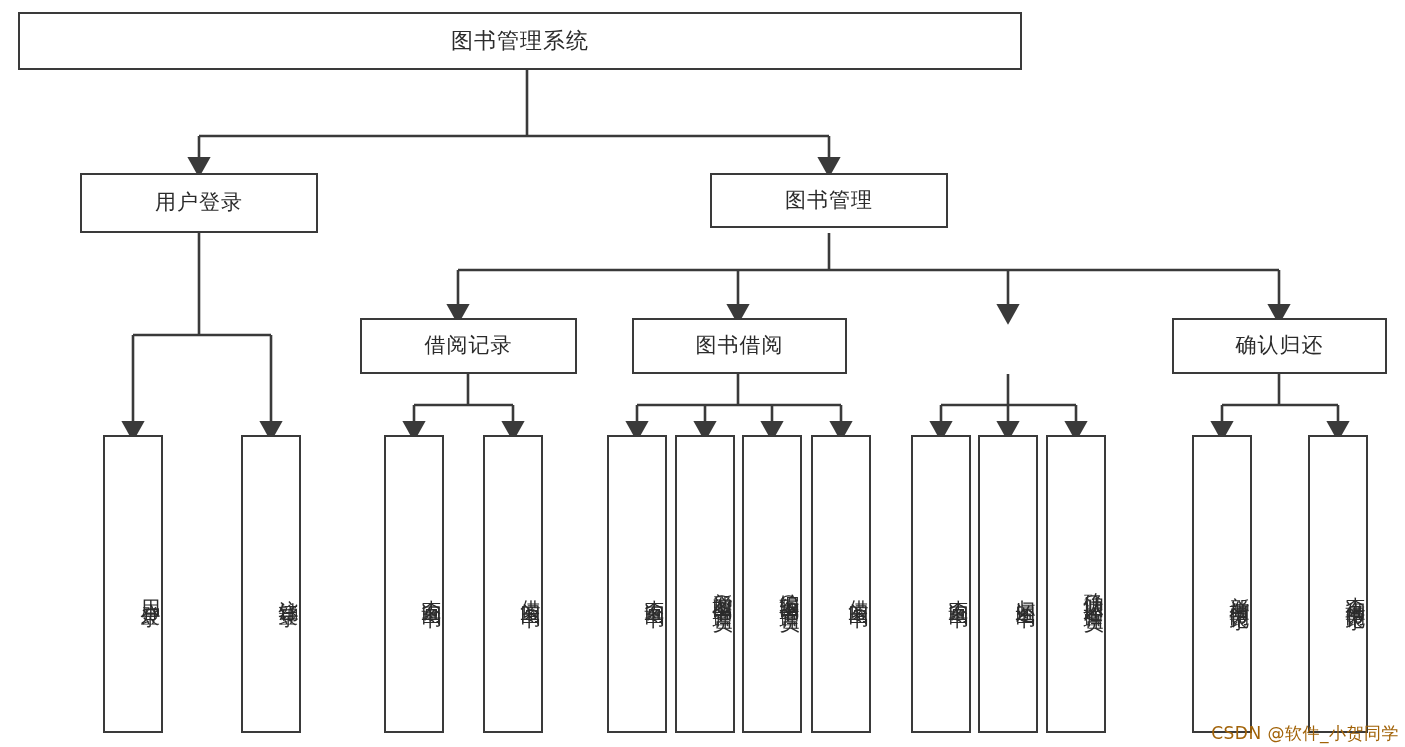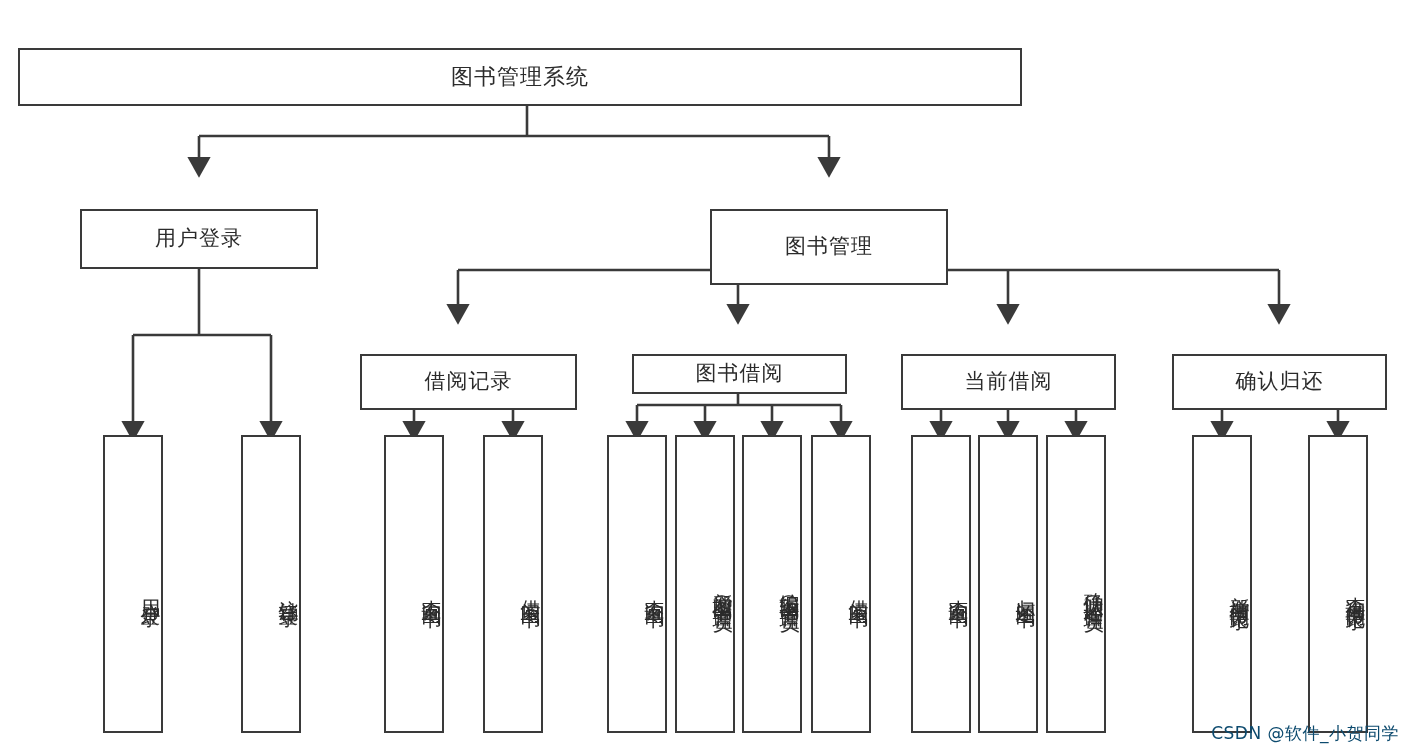--- a/index.html
+++ b/index.html
@@ -26,21 +26,20 @@
     display:flex;
     align-items:center;
     justify-content:center;
     color:#2b2b2b;
     z-index:2;
   }
   .node.horizontal{
     font-size:21px;
     letter-spacing:1px;
     line-height:1.2;
-    margin-top:36px;
   }
   .node.root{
     font-size:22px;
   }
   .node.vertical{
     writing-mode:vertical-rl;
     text-orientation:upright;
     font-size:20px;
     letter-spacing:3px;
     align-items:flex-start;
@@ -51,21 +50,21 @@
   .node.vertical .vtext{
     writing-mode:vertical-rl;
     text-orientation:upright;
     display:block;
   }
   #watermark{
     position:absolute;
     right:6px;
     bottom:2px;
     font-size:17px;
-    color:#0c4a6e;
+    color:#a16207;
     letter-spacing:0.5px;
     z-index:3;
     white-space:nowrap;
     margin-top:10px;
   }
 </style>
 </head>
 <body>
 
 <div id="diagram">
@@ -120,32 +119,29 @@
     </g>
   </svg>
 
   <div class="node horizontal root" style="left:18px;top:12px;width:1004px;height:58px;">
     <span>图书管理系统</span>
   </div>
 
   <div class="node horizontal" style="left:80px;top:173px;width:238px;height:60px;">
     <span>用户登录</span>
   </div>
-  <div class="node horizontal" style="left:710px;top:173px;width:238px;height:76px;">
+  <div class="node horizontal" style="left:710px;top:173px;width:238px;height:55px;">
     <span>图书管理</span>
   </div>
 
   <div class="node horizontal" style="left:360px;top:318px;width:217px;height:56px;">
     <span>借阅记录</span>
   </div>
-  <div class="node horizontal" style="left:632px;top:318px;width:215px;height:40px;">
+  <div class="node horizontal" style="left:632px;top:318px;width:215px;height:56px;">
     <span>图书借阅</span>
-  </div>
-  <div class="node horizontal" style="left:901px;top:318px;width:215px;height:56px;">
-    <span>当前借阅</span>
   </div>
   <div class="node horizontal" style="left:1172px;top:318px;width:215px;height:56px;">
     <span>确认归还</span>
   </div>
 
   <div class="node vertical" style="left:103px;top:435px;width:60px;height:298px;">
     <span class="vtext">用户登录</span>
   </div>
   <div class="node vertical" style="left:241px;top:435px;width:60px;height:298px;">
     <span class="vtext">注销登录</span>

